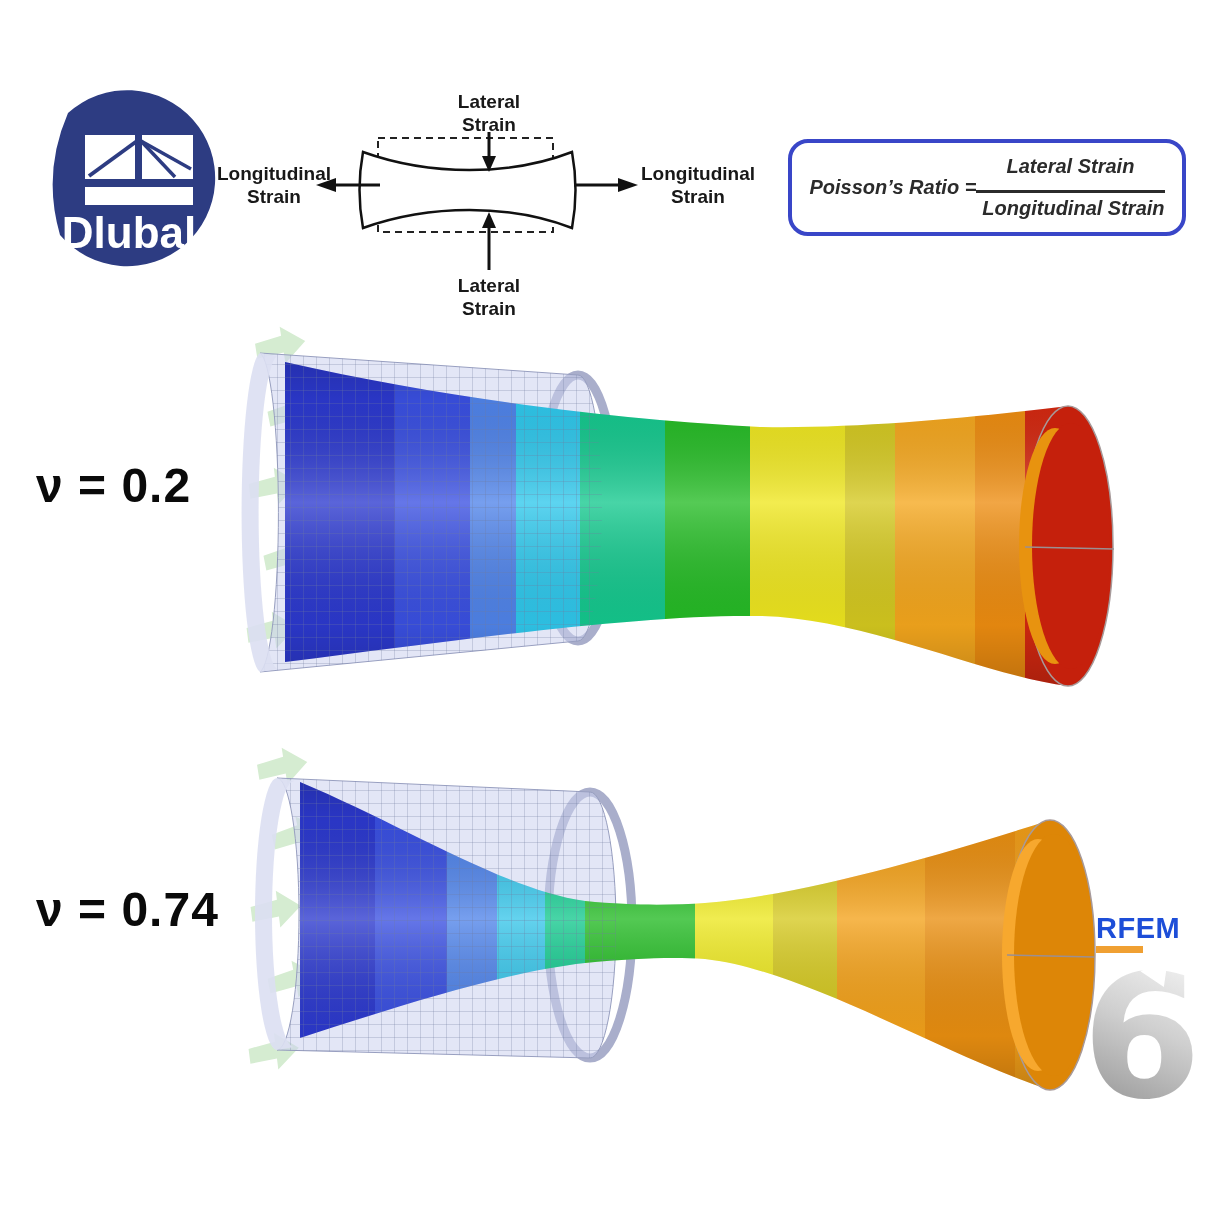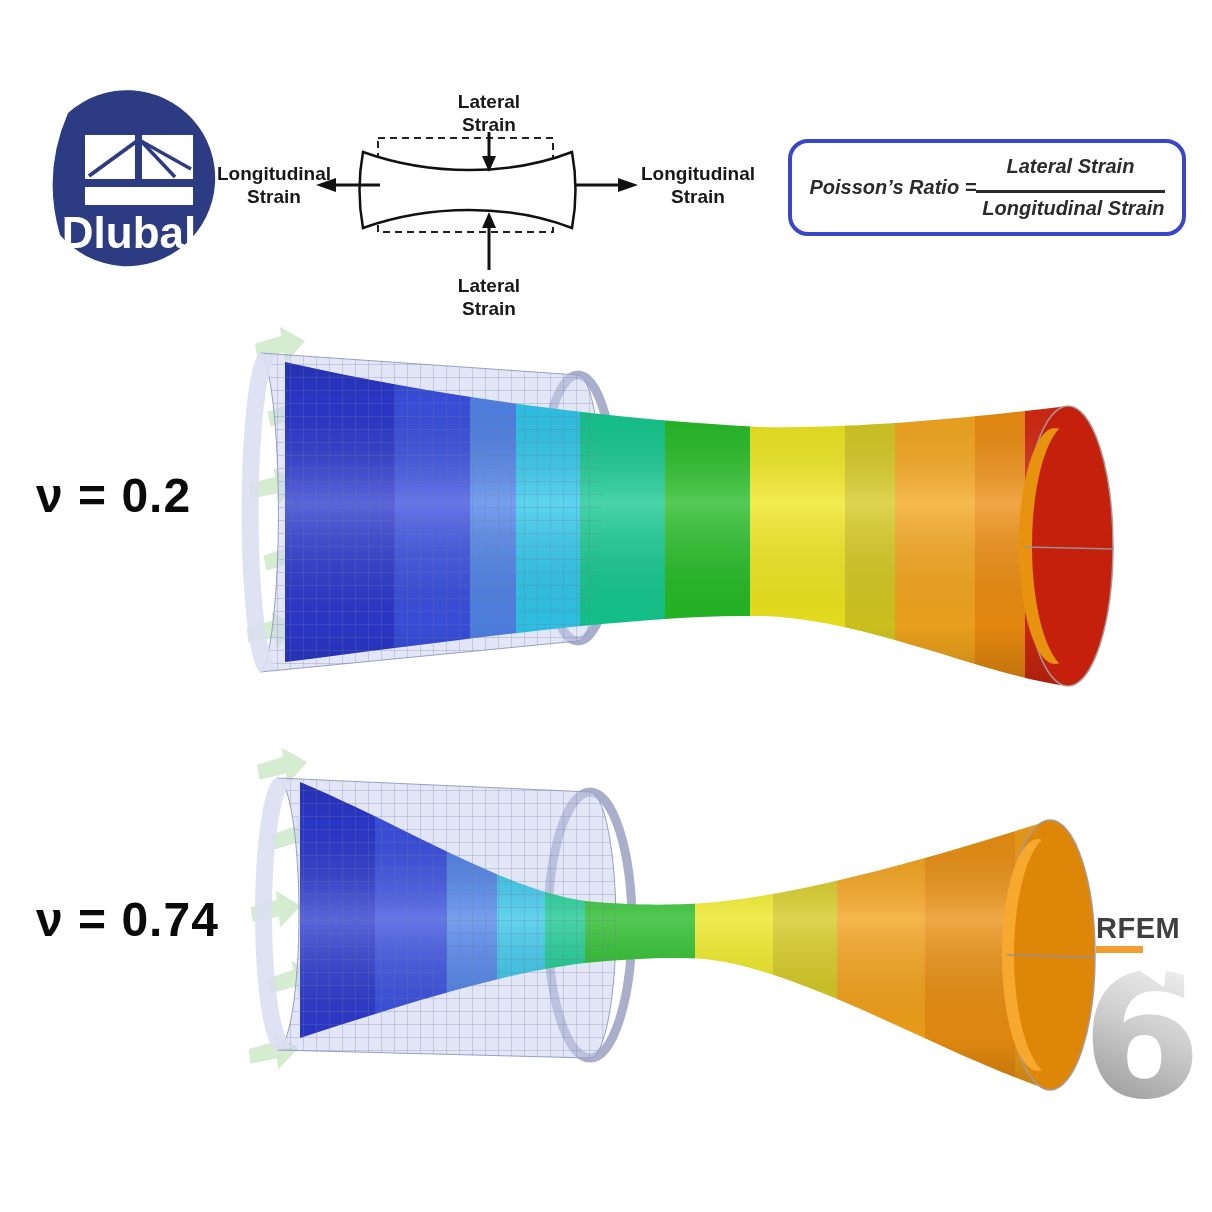--- a/index.html
+++ b/index.html
@@ -11,28 +11,28 @@
   
   #strain-diagram{left:210px;top:70px;width:560px;height:252px;}
   .diag-label{font-weight:bold;font-size:19px;fill:#181818;}
   
   #formula-box{left:788px;top:139px;width:390px;height:89px;border:4px solid #3946c8;
     border-radius:20px;background:#fff;display:flex;align-items:center;justify-content:center;gap:0;font-style:italic;}
   #formula-box .lhs{font-weight:bold;font-size:20px;color:#2b2b2b;white-space:nowrap;}
   .frac{display:inline-block;text-align:center;font-weight:bold;font-size:20px;color:#2b2b2b;}
   .frac .num{padding:0 6px 12px 6px;border-bottom:3px solid #2b2b2b;margin-bottom:4px;}
   
-  .nu-label{font-weight:800;font-size:48px;color:#0a0a0a;letter-spacing:1px;margin-top:10px;}
+  .nu-label{font-weight:800;font-size:48px;color:#0a0a0a;letter-spacing:1px;}
   #nu-1{left:36px;top:458px;}
   #nu-2{left:36px;top:882px;}
   
   #fem-model-1{left:225px;top:325px;width:900px;height:370px;}
   #fem-model-2{left:225px;top:738px;width:890px;height:390px;}
   
-  #rfem-wordmark{left:1096px;top:912px;font-weight:800;font-size:29px;color:#404040;letter-spacing:.5px;}
+  #rfem-wordmark{left:1096px;top:912px;font-weight:800;font-size:29px;color:#1d4ed8;letter-spacing:.5px;}
   #rfem-underline{left:1096px;top:946px;width:47px;height:7px;}
   #version-6-logo{left:1082px;top:952px;width:110px;height:175px;}
   #version-6-logo .six{font-family:"DejaVu Sans",sans-serif;font-weight:bold;font-size:172px;line-height:1;
     background:linear-gradient(205deg,#f6f6f6 8%,#cfcfcf 45%,#8e8e8e 92%);
     -webkit-background-clip:text;background-clip:text;color:transparent;}
   #version-6-logo .notch{position:absolute;top:12px;left:62px;width:0;height:0;
     border-left:15px solid transparent;border-right:15px solid transparent;
     border-top:24px solid #ffffff;transform:rotate(-24deg);}
 </style>
 </head>

